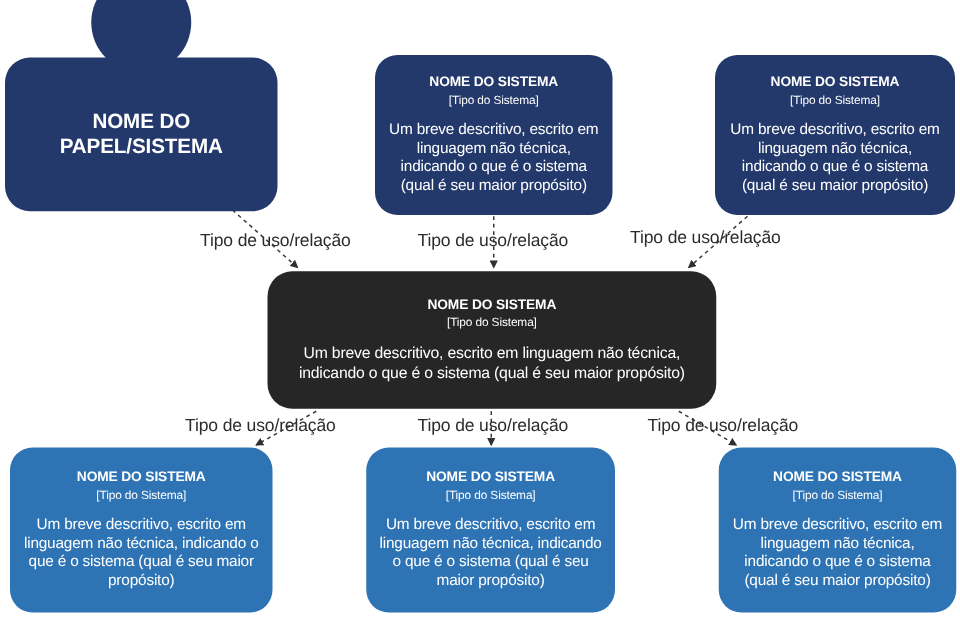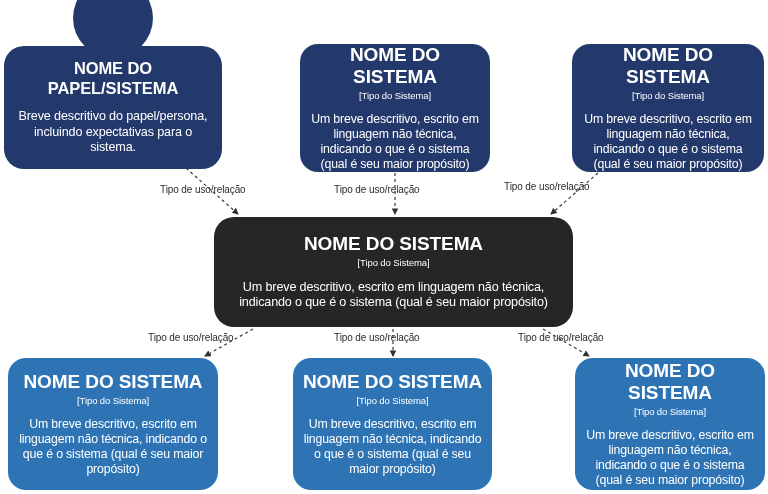--- a/index.html
+++ b/index.html
@@ -45,21 +45,21 @@
     justify-content: center;
     align-items: center;
     padding: 6px 10px;
   }
   .card.navy   { background: #23386b; }
   .card.medium { background: #2e74b5; }
   .card.dark   { background: #262626; }
 
   .card-title {
     font-weight: bold;
-    font-size: 19px;
+    font-size: 11px;
     line-height: 1.16;
     letter-spacing: -0.1px;
     margin: 0;
   }
   .card-subtitle {
     font-size: 9.5px;
     line-height: 1.3;
     margin: 2px 0 0 0;
     letter-spacing: -0.1px;
   }
@@ -113,21 +113,21 @@
   }
 
   
   #bottom-left-card  { left: 8px;   top: 358px; width: 210px; height: 132px; }
   #bottom-mid-card   { left: 293px; top: 358px; width: 199px; height: 132px; }
   #bottom-right-card { left: 575px; top: 358px; width: 190px; height: 132px; }
 
   
   .edge-label {
     position: absolute;
-    font-size: 10px;
+    font-size: 14px;
     color: #2b2b2b;
     white-space: nowrap;
     letter-spacing: -0.1px;
     z-index: 3;
   }
   #lbl-1 { left: 160px; top: 184px; }
   #lbl-2 { left: 334px; top: 184px; }
   #lbl-3 { left: 504px; top: 181px; }
   #lbl-4 { left: 148px; top: 332px; }
   #lbl-5 { left: 334px; top: 332px; }
@@ -154,21 +154,20 @@
       <path id="edge-6" d="M 543 329 L 589 356"></path>
     </g>
   </svg>
 
   <div id="persona-head"></div>
   <div id="persona-card" class="card navy">
     <div class="card-title">
       <span>NOME DO</span><br>
       <span>PAPEL/SISTEMA</span>
     </div>
-    <p class="card-desc">Breve descritivo do papel/persona, incluindo expectativas para o sistema.</p>
   </div>
 
   <div id="top-mid-card" class="card navy">
     <div class="card-title">NOME DO SISTEMA</div>
     <div class="card-subtitle">[Tipo do Sistema]</div>
     <p class="card-desc">Um breve descritivo, escrito em linguagem não técnica, indicando o que é o sistema (qual é seu maior propósito)</p>
   </div>
 
   <div id="top-right-card" class="card navy">
     <div class="card-title">NOME DO SISTEMA</div>

